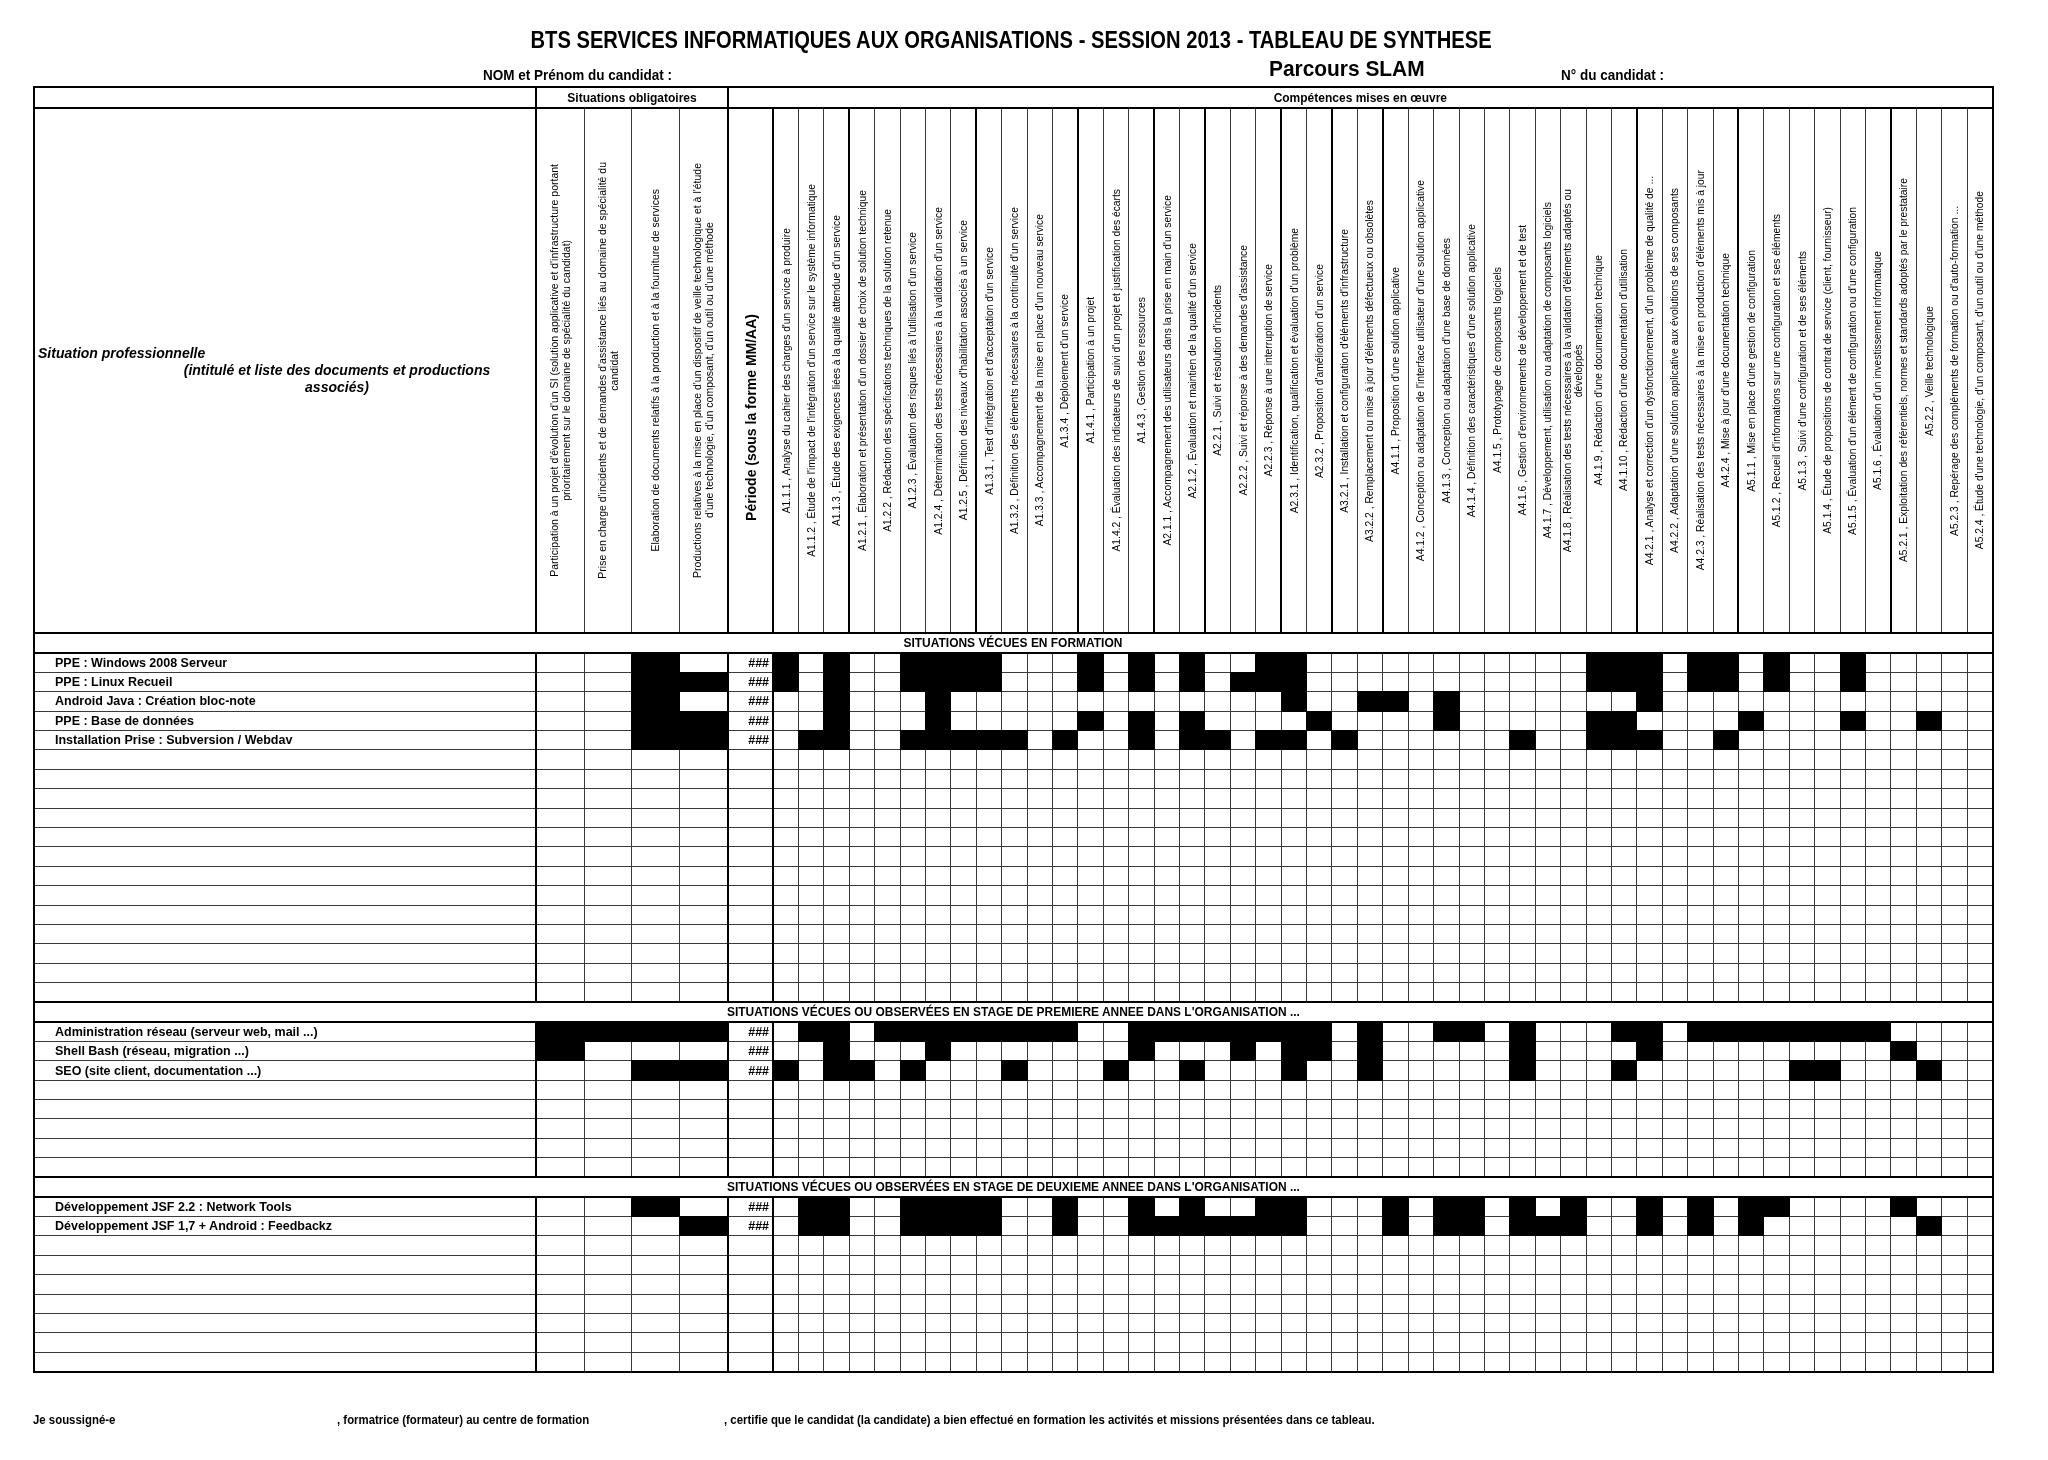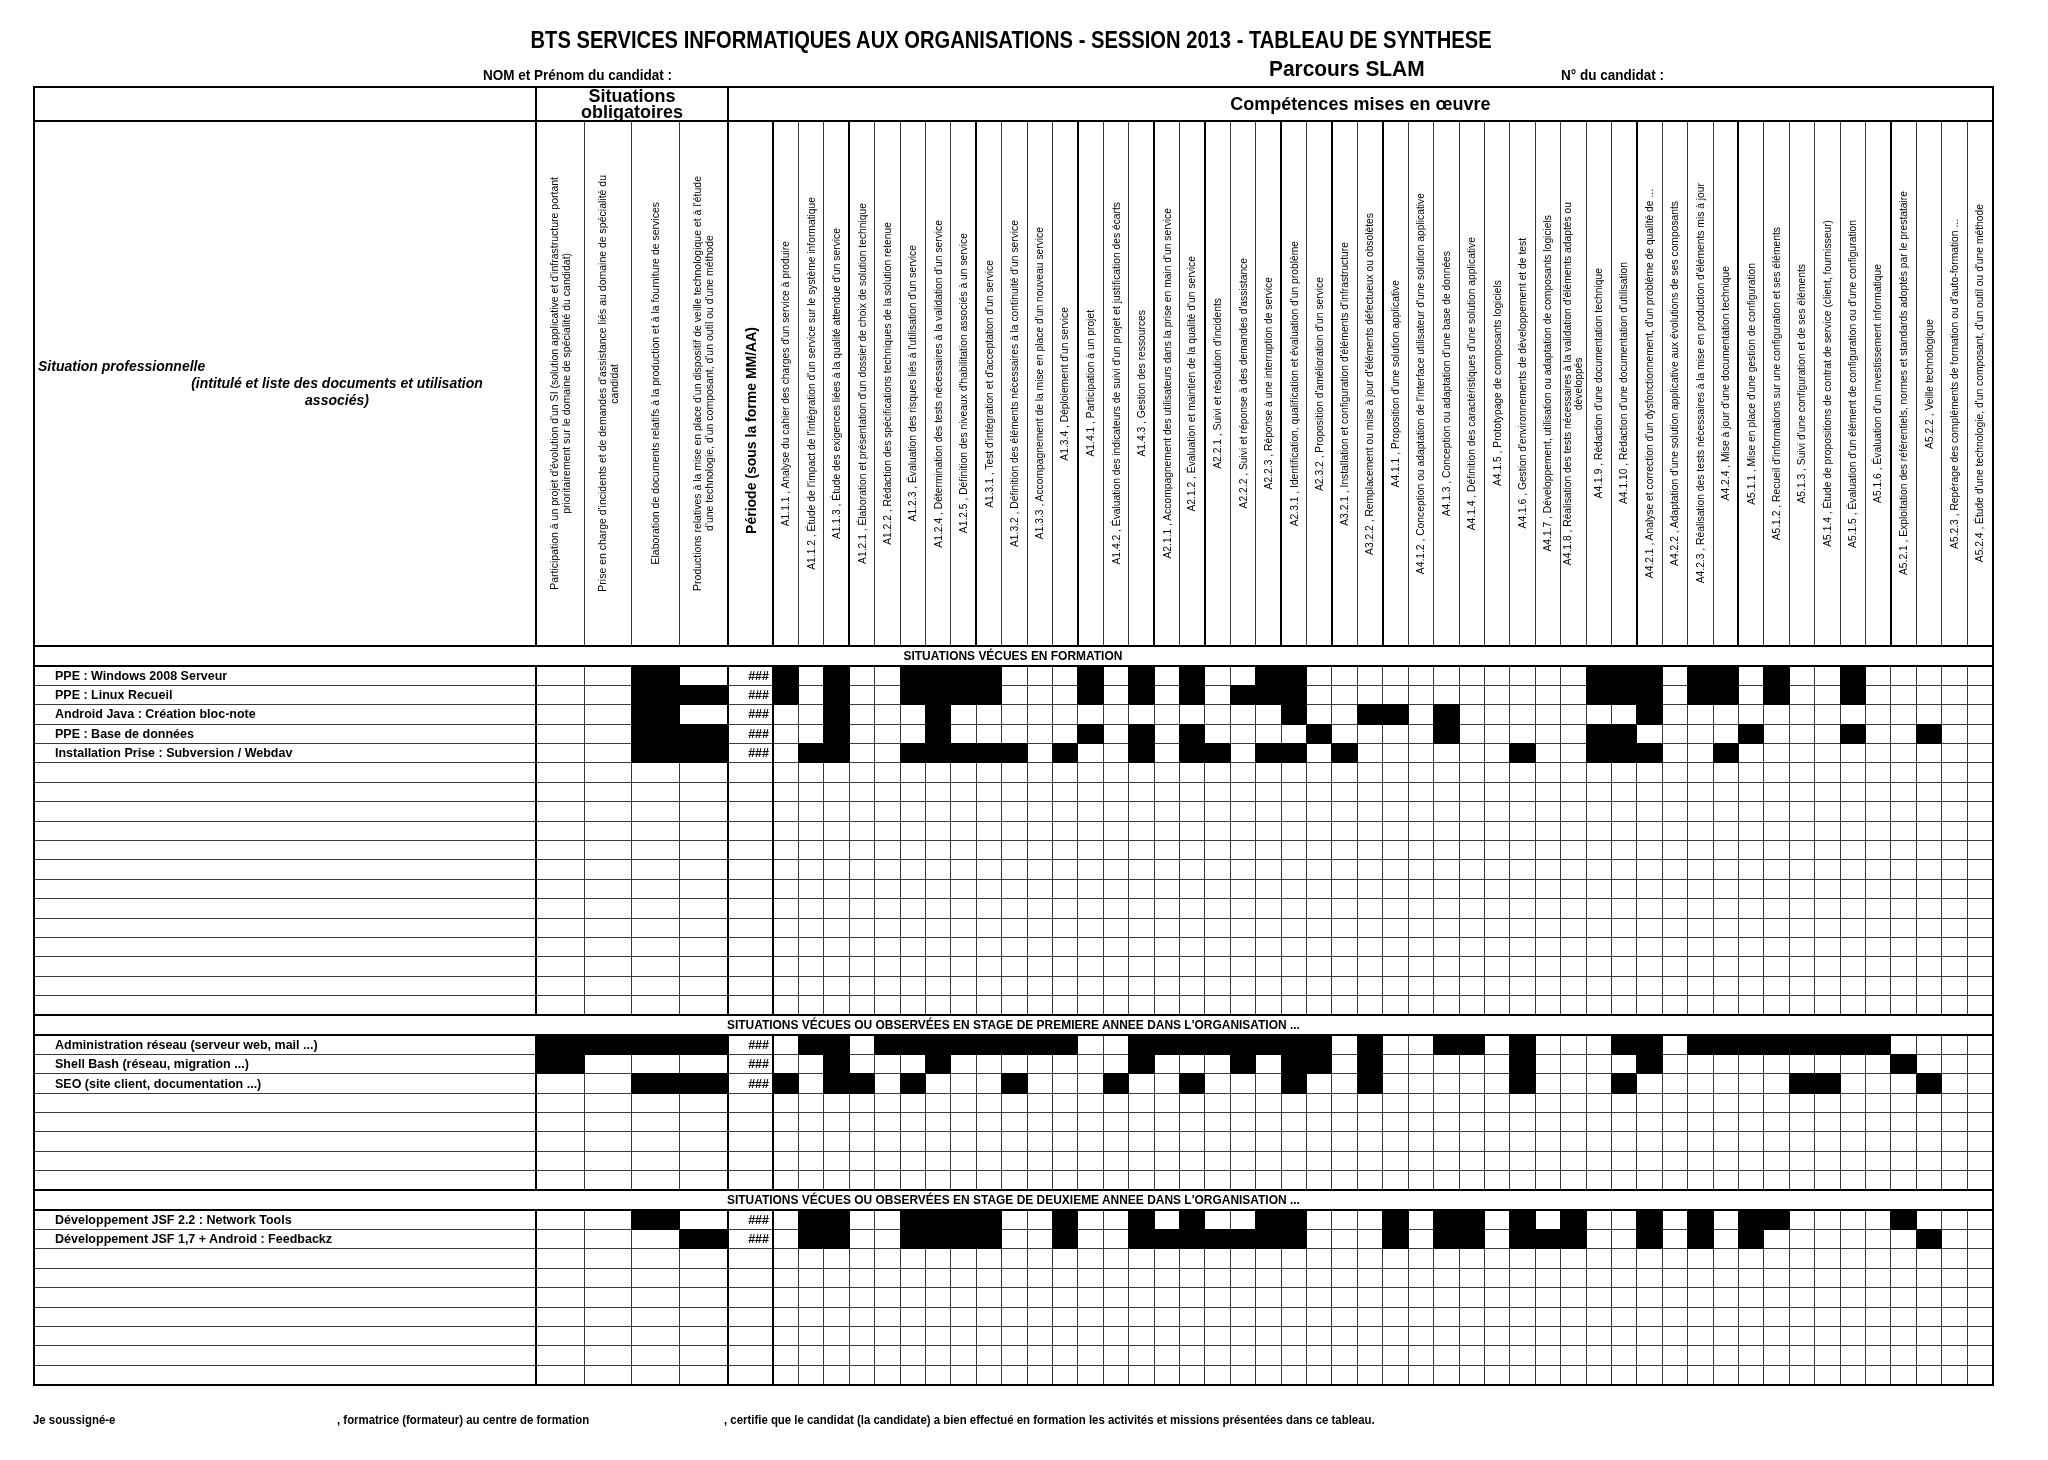--- a/index.html
+++ b/index.html
@@ -9,21 +9,21 @@
 .meta{position:absolute;font-weight:bold;white-space:nowrap;transform-origin:left center;line-height:1.15;}
 .meta.name{left:483px;top:66px;font-size:15px;transform:scaleX(0.9);}
 .meta.track{left:1269px;top:56px;font-size:22px;transform:scaleX(0.95);}
 .meta.number{left:1561px;top:66px;font-size:15px;transform:scaleX(0.9);}
 
 #grid{position:absolute;left:33px;top:86px;width:1959px;border-collapse:collapse;table-layout:fixed;border:2.5px solid #000;}
 #grid td{border:1px solid #3a3a3a;padding:0;}
 #grid td.tR{border-right:2px solid #000;}
 #grid td.gL{border-left:2px solid #000;}
 #grid tr.h1{height:21px;}
-#grid tr.h1 td{border-bottom:2px solid #000;text-align:center;font-weight:bold;font-size:18px;line-height:16px;}
+#grid tr.h1 td{border-bottom:2px solid #000;text-align:center;font-weight:bold;font-size:12px;line-height:16px;}
 #grid tr.h2{height:525px;}
 #grid tr.h2 td{border-bottom:2px solid #000;vertical-align:middle;}
 #grid td.sit-head{padding-left:3px;}
 .sit-title{font-style:italic;font-weight:bold;font-size:14px;line-height:17px;}
 .sit-sub{font-style:italic;font-weight:bold;font-size:14px;line-height:17px;white-space:pre;text-align:center;margin-left:114px;width:370px;}
 .vwrap{height:523px;display:flex;align-items:center;justify-content:center;overflow:hidden;box-sizing:border-box;}
 .vwrap.per-wrap{padding-top:94px;}
 .vt{writing-mode:vertical-rl;transform:rotate(180deg);white-space:pre;text-align:center;}
 .vt.ob{font-size:10.5px;line-height:12px;}
 .vt.cp{font-size:10.3px;line-height:11px;}
@@ -111,21 +111,21 @@
     </colgroup>
     <tbody>
       <tr class="h1">
         <td class="tR"></td>
         <td colspan="4" class="tR">Situations obligatoires</td>
         <td colspan="49">Compétences mises en œuvre</td>
       </tr>
       <tr class="h2">
         <td class="tR sit-head">
           <div class="sit-title">Situation professionnelle</div>
-          <div class="sit-sub">(intitulé et liste des documents et utilisation
+          <div class="sit-sub">(intitulé et liste des documents et productions
 associés)</div>
         </td>
         <td class="">
           <div class="vwrap">
             <div class="vt ob">Participation à un projet d'évolution d'un SI (solution applicative et d'infrastructure portant
 prioritairement sur le domaine de spécialité du candidat)</div>
           </div>
         </td>
         <td class="">
           <div class="vwrap">

